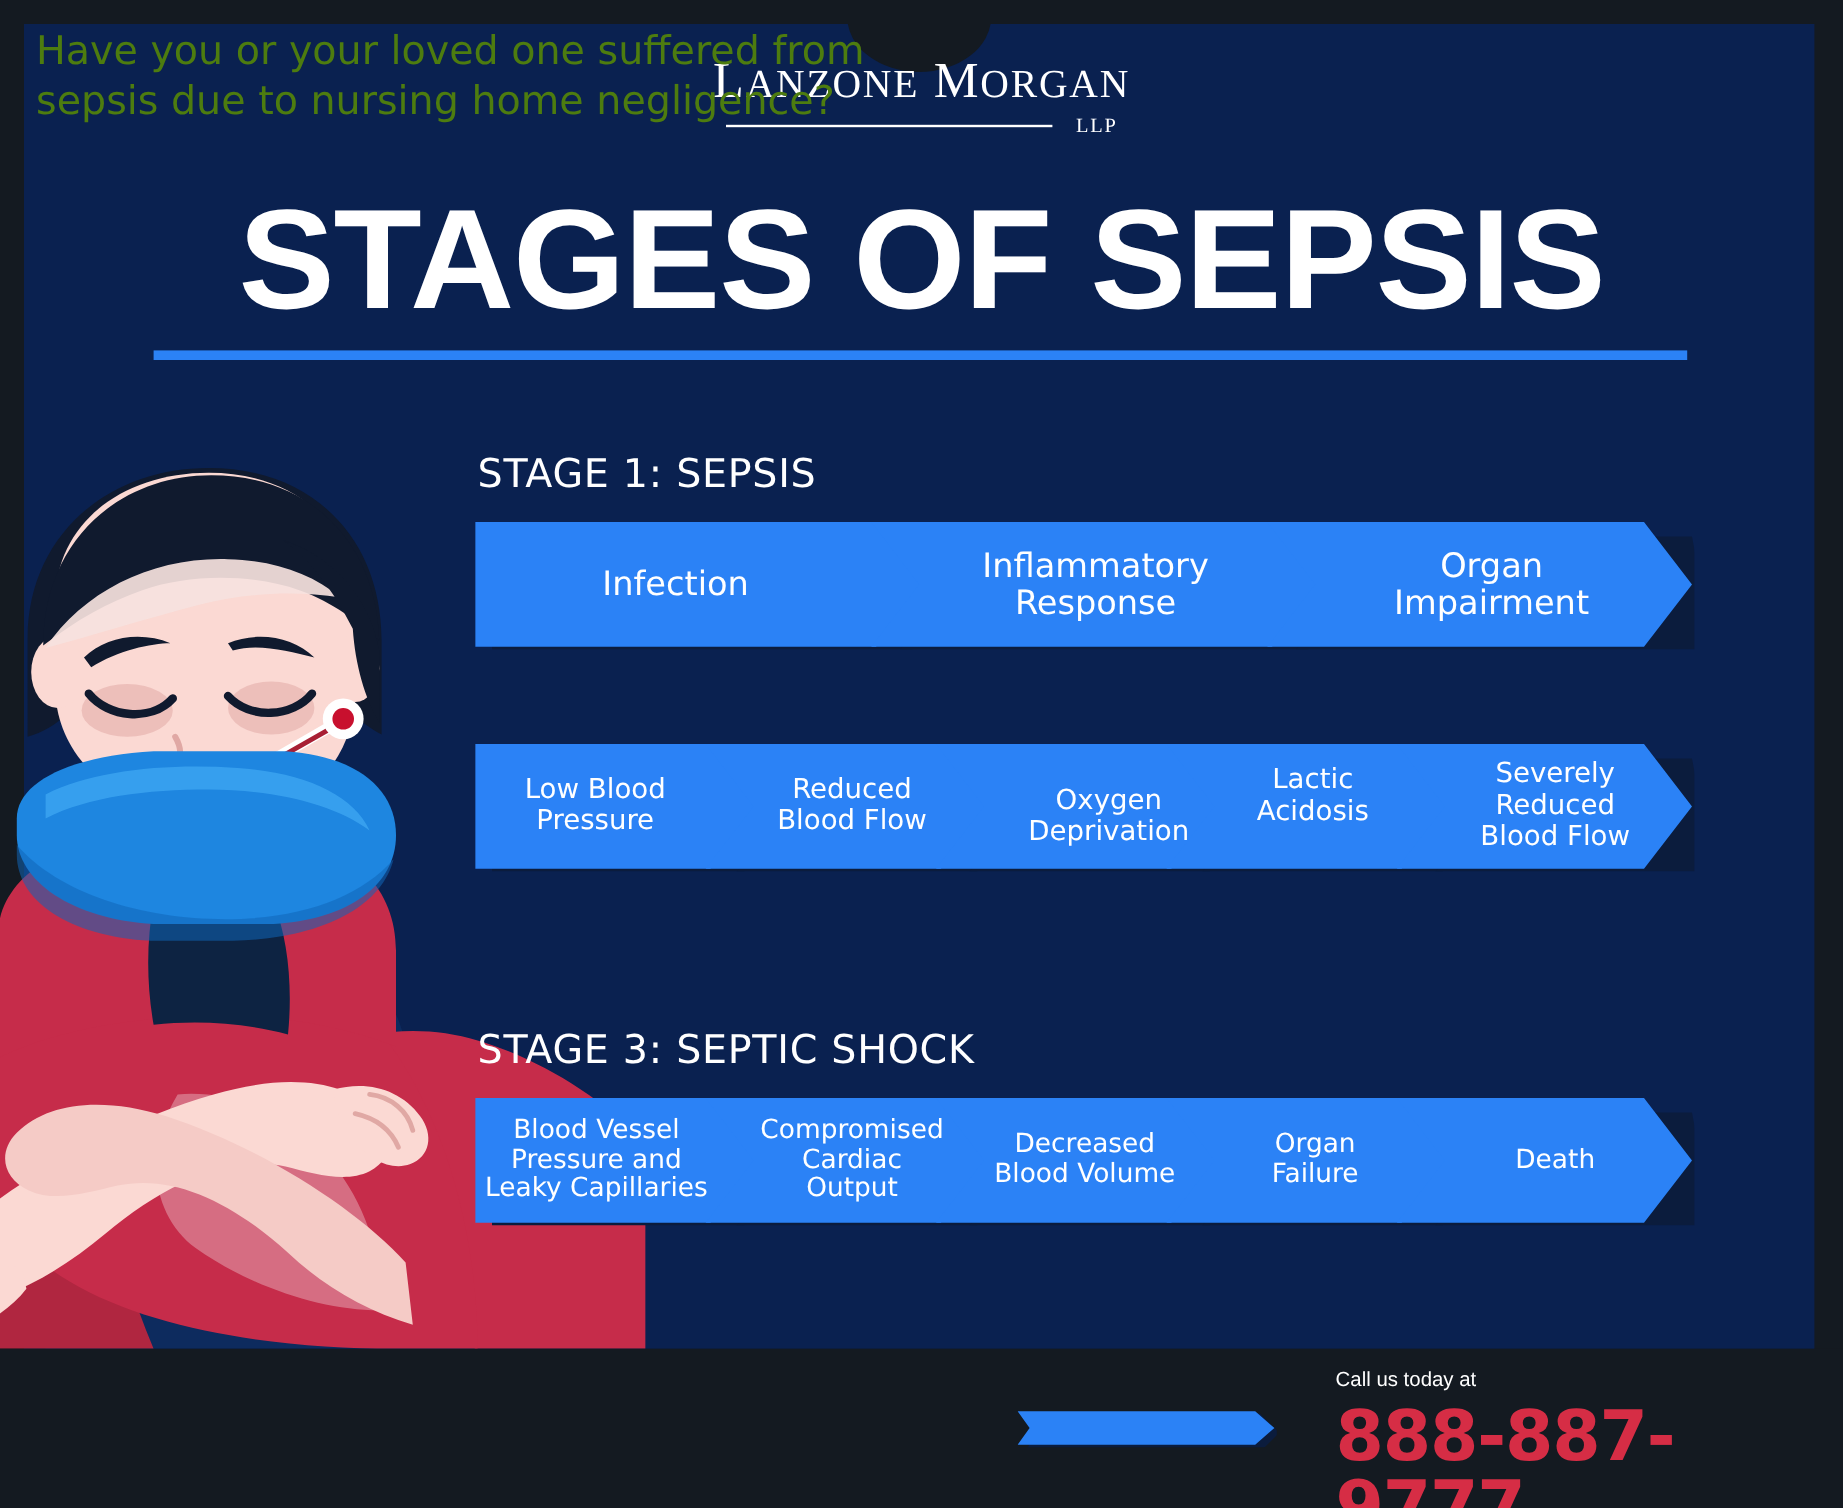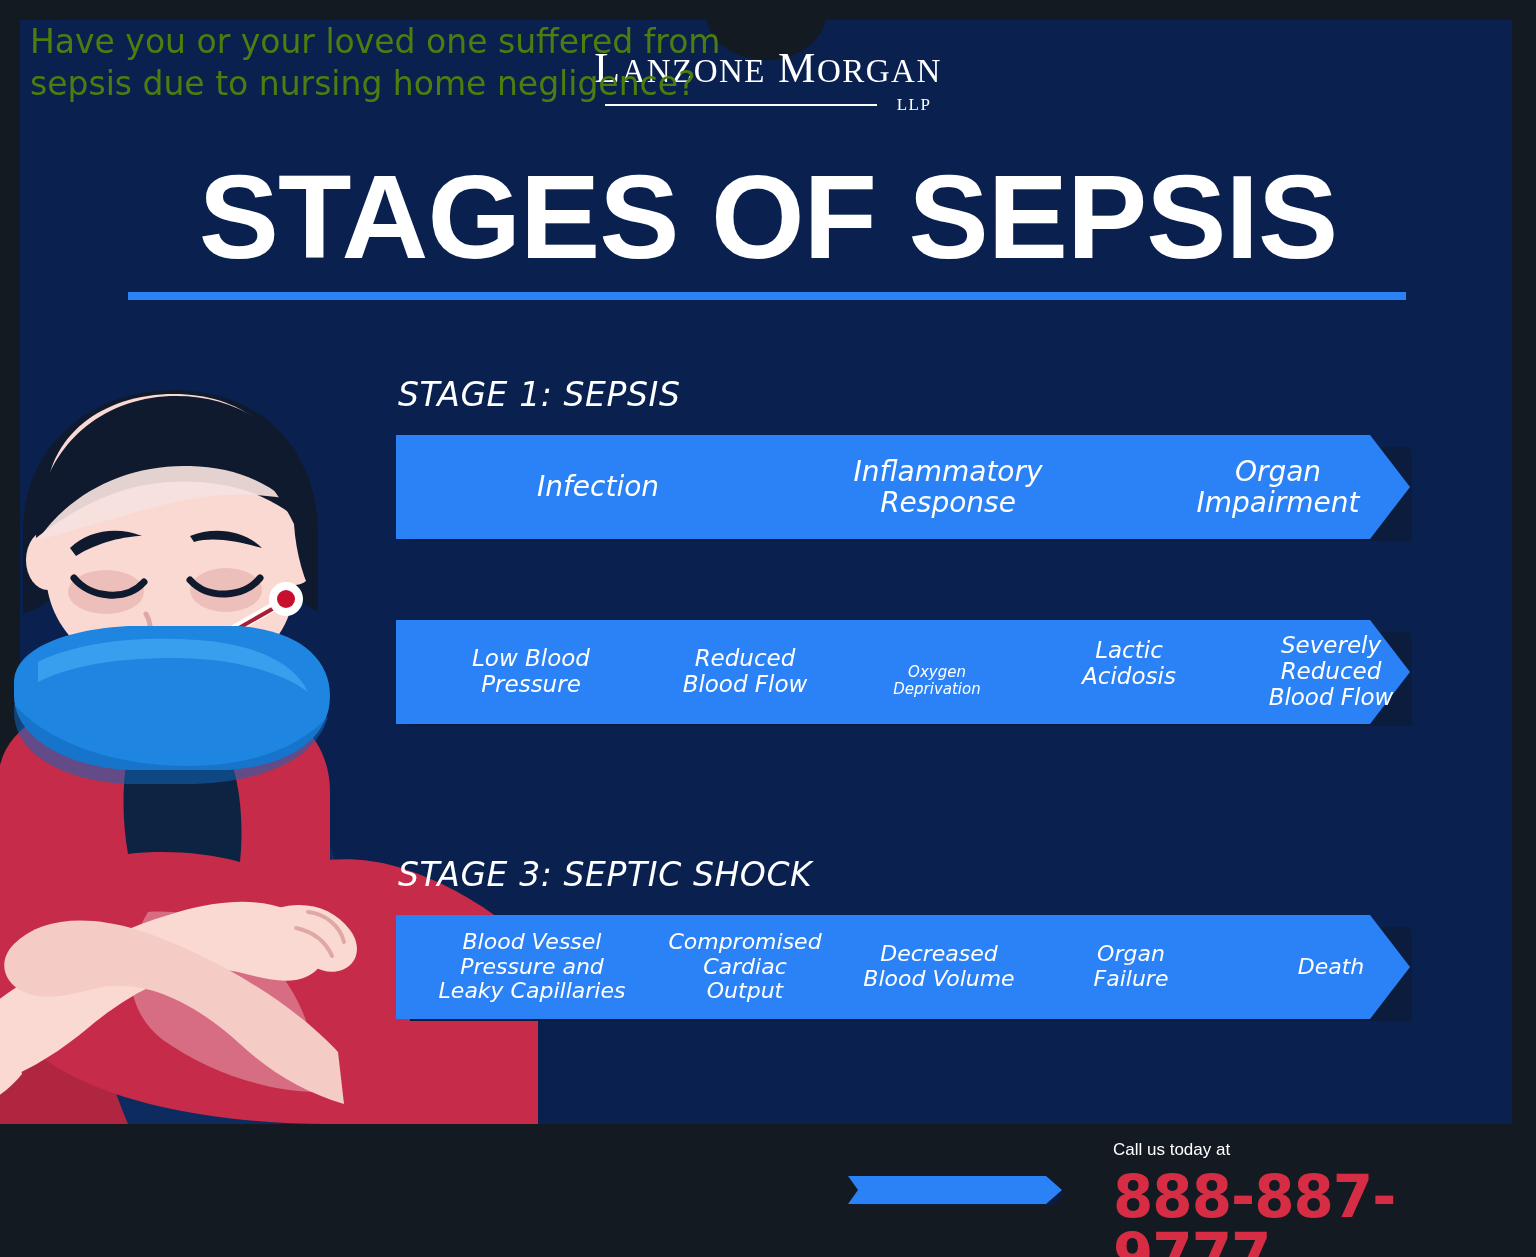--- a/index.html
+++ b/index.html
@@ -99,21 +99,20 @@
   .illustration {
     position: absolute;
     left: -22px; top: 352px;
     width: 560px; height: 772px;
     pointer-events: none;
   }
   
   .stage {
     position: absolute;
     left: 396px;
-    font-style: italic;
   }
   .stage-title {
     color: #ffffff;
     font-size: 33px;
     font-weight: normal;
     letter-spacing: 0.6px;
     line-height: 1;
     white-space: nowrap;
     margin: 0 0 22px 2px;
     font-family: "DejaVu Sans", "Liberation Sans", sans-serif;
@@ -126,21 +125,20 @@
   .chev-label {
     position: absolute;
     color: #ffffff;
     text-align: center;
     line-height: 1.12;
     font-family: "DejaVu Sans", "Liberation Sans", sans-serif;
     display: flex;
     align-items: center;
     justify-content: center;
     pointer-events: none;
-    margin-left: 35px;
   }
   #stage1 { top: 378px; }
   #stage2 { top: 618px; }
   #stage3 { top: 858px; }
 
   
   .footer {
     position: absolute;
     left: 0; top: 1124px;
     width: 1536px; height: 133px;
@@ -334,21 +332,21 @@
           <div>Low Blood</div>
           <div>Pressure</div>
         </div>
       </div>
       <div class="chev-label" style="left:226px; top:2px; width:176px; height:104px; font-size:23px;">
         <div>
           <div>Reduced</div>
           <div>Blood Flow</div>
         </div>
       </div>
-      <div class="chev-label" style="left:418px; top:2px; width:176px; height:122px; font-size:15px;">
+      <div class="chev-label" style="left:440px; top:2px; width:176px; height:122px; font-size:23px;">
         <div>
           <div>Oxygen</div>
           <div>Deprivation</div>
         </div>
       </div>
       <div class="chev-label" style="left:610px; top:2px; width:176px; height:88px; font-size:23px;">
         <div>
           <div>Lactic</div>
           <div>Acidosis</div>
         </div>

